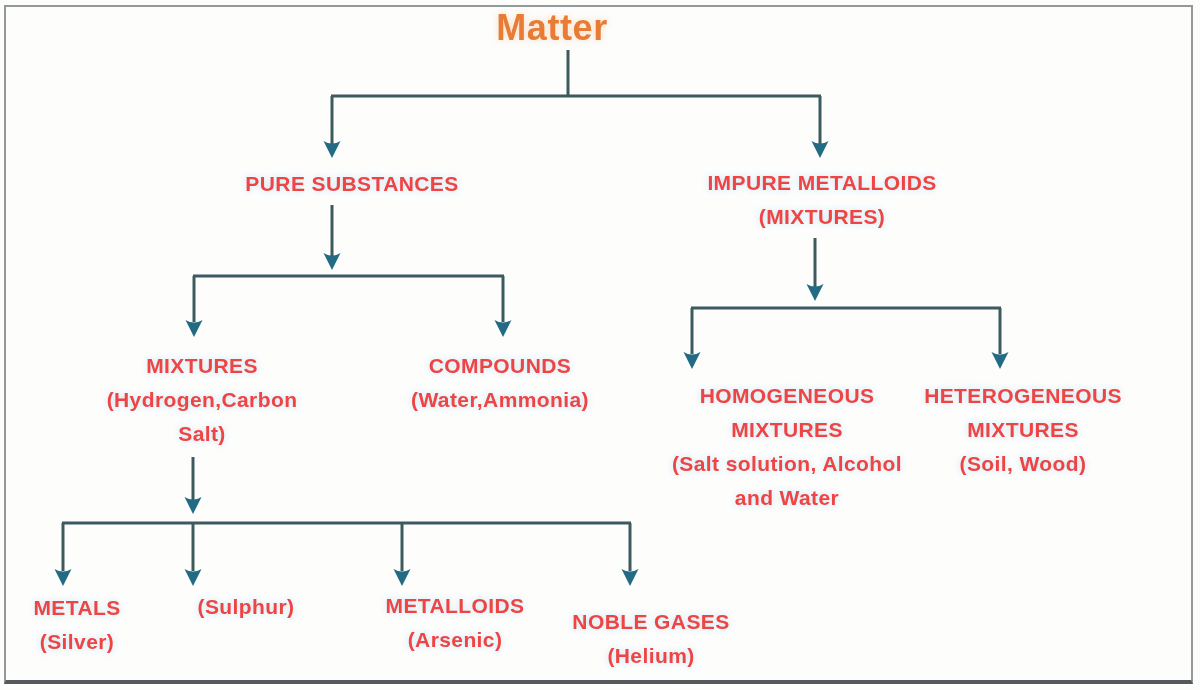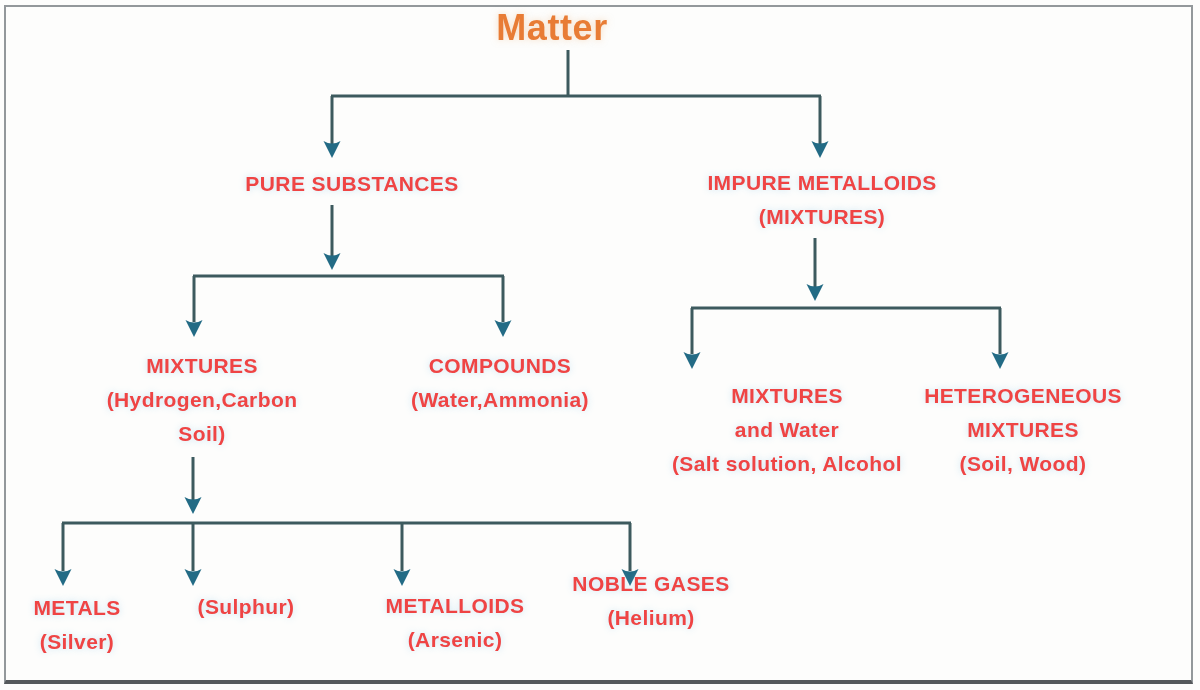--- a/index.html
+++ b/index.html
@@ -90,32 +90,33 @@
   </div>
 
   <div class="node" style="left:662px;top:166px;width:320px;">
     <span class="ln">IMPURE METALLOIDS</span>
     <span class="ln">(MIXTURES)</span>
   </div>
 
   <div class="node" style="left:72px;top:349px;width:260px;">
     <span class="ln">MIXTURES</span>
     <span class="ln">(Hydrogen,Carbon</span>
-    <span class="ln">Soil)</span>
+    <span class="ln">Salt)</span>
   </div>
 
   <div class="node" style="left:370px;top:349px;width:260px;">
     <span class="ln">COMPOUNDS</span>
     <span class="ln">(Water,Ammonia)</span>
   </div>
 
   <div class="node" style="left:632px;top:379px;width:310px;">
+    <span class="ln">HOMOGENEOUS</span>
     <span class="ln">MIXTURES</span>
+    <span class="ln">(Salt solution, Alcohol</span>
     <span class="ln">and Water</span>
-    <span class="ln">(Salt solution, Alcohol</span>
   </div>
 
   <div class="node" style="left:893px;top:379px;width:260px;">
     <span class="ln">HETEROGENEOUS</span>
     <span class="ln">MIXTURES</span>
     <span class="ln">(Soil, Wood)</span>
   </div>
 
   <div class="node" style="left:2px;top:591px;width:150px;">
     <span class="ln">METALS</span>
@@ -124,18 +125,18 @@
 
   <div class="node" style="left:146px;top:590px;width:200px;">
     <span class="ln">(Sulphur)</span>
   </div>
 
   <div class="node" style="left:360px;top:589px;width:190px;">
     <span class="ln">METALLOIDS</span>
     <span class="ln">(Arsenic)</span>
   </div>
 
-  <div class="node" style="left:546px;top:567px;width:210px;">
+  <div class="node" style="left:546px;top:605px;width:210px;">
     <span class="ln">NOBLE GASES</span>
     <span class="ln">(Helium)</span>
   </div>
 
 </div>
 
 </body></html>

